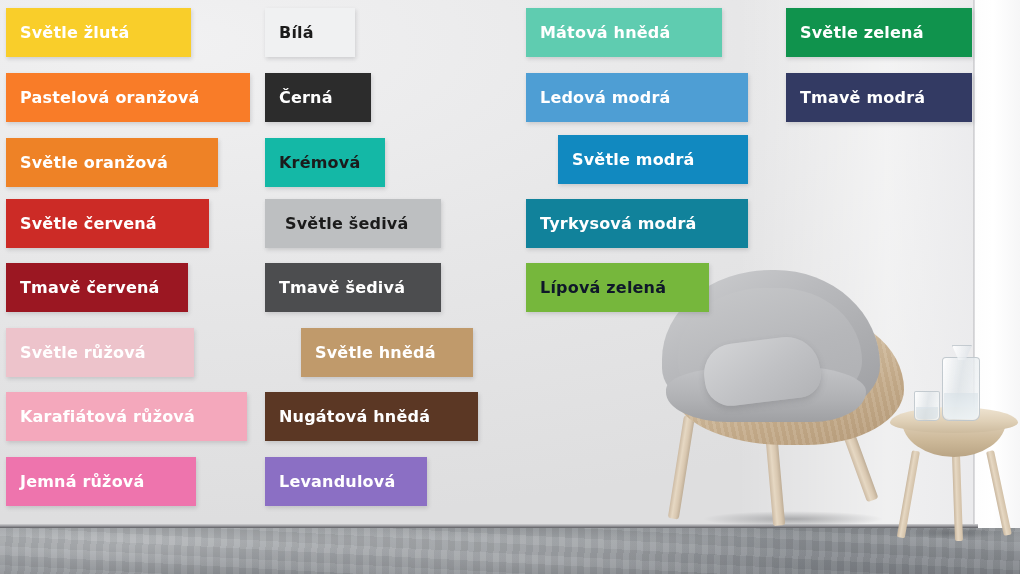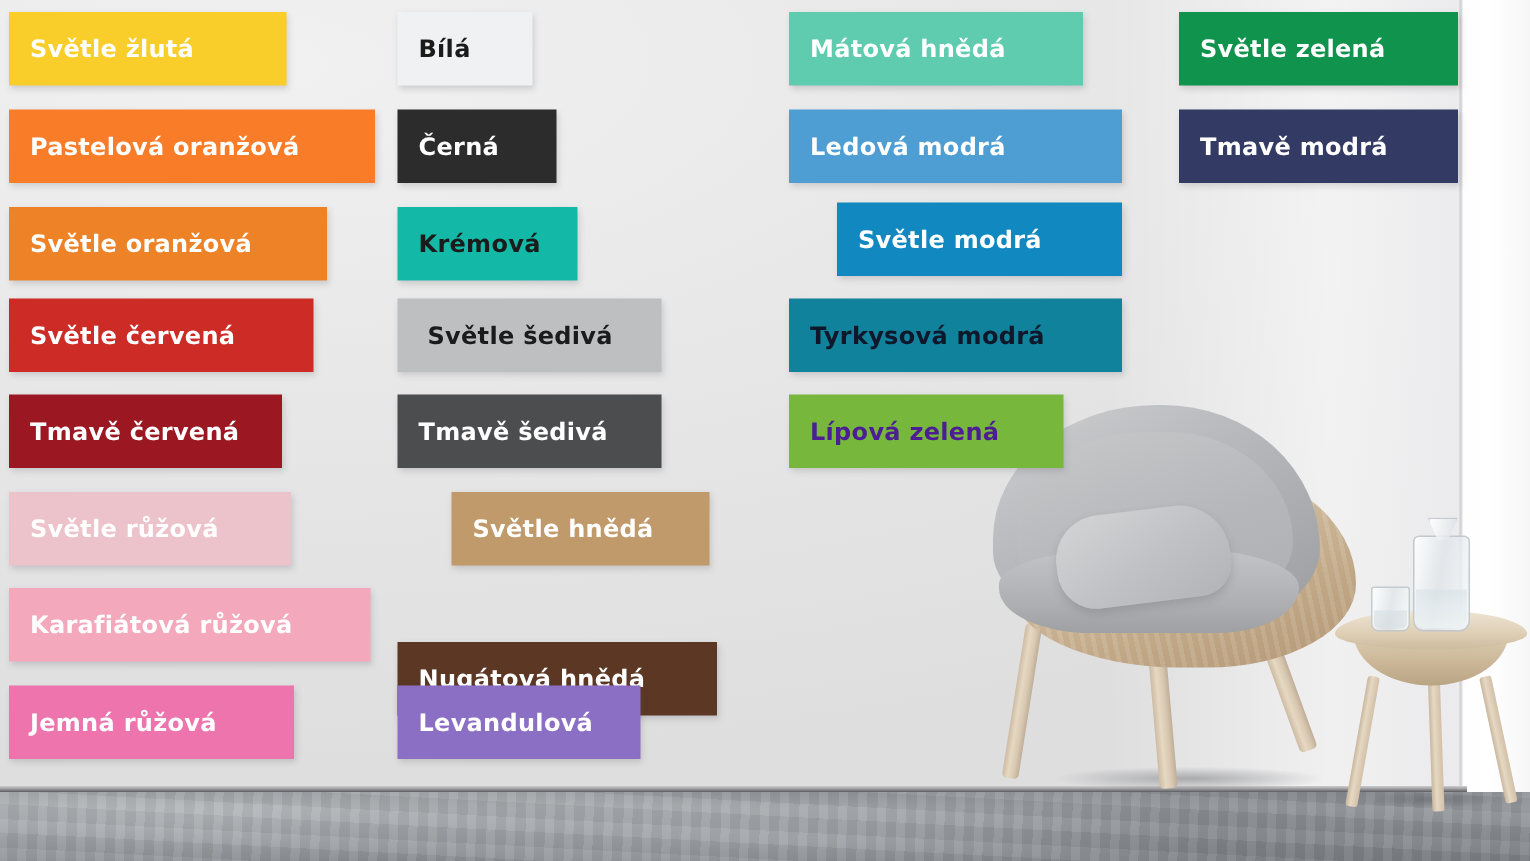--- a/index.html
+++ b/index.html
@@ -205,23 +205,23 @@
       <div class="decal" style="left: 6px; top: 263px; width: 182px; height: 49px; background: rgb(155, 23, 34); color: rgb(255, 255, 255);">Tmavě červená</div>
       <div class="decal" style="left: 6px; top: 328px; width: 188px; height: 49px; background: rgb(237, 195, 203); color: rgb(255, 255, 255);">Světle růžová</div>
       <div class="decal" style="left: 6px; top: 392px; width: 241px; height: 49px; background: rgb(244, 168, 188); color: rgb(255, 255, 255);">Karafiátová růžová</div>
       <div class="decal" style="left: 6px; top: 457px; width: 190px; height: 49px; background: rgb(238, 116, 173); color: rgb(255, 255, 255);">Jemná růžová</div>
       <div class="decal" style="left: 265px; top: 8px; width: 90px; height: 49px; background: rgb(240, 241, 242); color: rgb(27, 27, 27);">Bílá</div>
       <div class="decal" style="left: 265px; top: 73px; width: 106px; height: 49px; background: rgb(44, 44, 44); color: rgb(255, 255, 255);">Černá</div>
       <div class="decal" style="left: 265px; top: 138px; width: 120px; height: 49px; background: #14b8a6; color: rgb(27, 27, 27);">Krémová</div>
       <div class="decal" style="left: 265px; top: 199px; width: 176px; height: 49px; background: rgb(189, 191, 193); color: rgb(27, 27, 27); padding-left: 20px;">Světle šedivá</div>
       <div class="decal" style="left: 265px; top: 263px; width: 176px; height: 49px; background: rgb(76, 77, 79); color: rgb(255, 255, 255);">Tmavě šedivá</div>
       <div class="decal" style="left: 265px; top: 328px; width: 172px; height: 49px; background: rgb(192, 154, 107); color: rgb(255, 255, 255); margin-left: 36px;">Světle hnědá</div>
-      <div class="decal" style="left: 265px; top: 392px; width: 213px; height: 49px; background: rgb(91, 55, 36); color: rgb(255, 255, 255); margin-top: 36px;">Nugátová hnědá</div>
+      <div class="decal" style="left: 265px; top: 392px; width: 213px; height: 49px; background: rgb(91, 55, 36); color: rgb(255, 255, 255);">Nugátová hnědá</div>
       <div class="decal" style="left: 265px; top: 457px; width: 162px; height: 49px; background: rgb(139, 111, 196); color: rgb(255, 255, 255);">Levandulová</div>
       <div class="decal" style="left: 526px; top: 8px; width: 196px; height: 49px; background: rgb(95, 204, 176); color: rgb(255, 255, 255);">Mátová hnědá</div>
       <div class="decal" style="left: 526px; top: 73px; width: 222px; height: 49px; background: rgb(78, 158, 212); color: rgb(255, 255, 255);">Ledová modrá</div>
       <div class="decal" style="left: 526px; top: 135px; width: 190px; height: 49px; background: rgb(17, 137, 192); color: rgb(255, 255, 255); margin-left: 32px;">Světle modrá</div>
-      <div class="decal" style="left: 526px; top: 199px; width: 222px; height: 49px; background: rgb(17, 130, 155); color: #0f172a;">Tyrkysová modrá</div>
-      <div class="decal" style="left: 526px; top: 263px; width: 183px; height: 49px; background: rgb(118, 183, 60); color: #4c1d95;">Lípová zelená</div>
+      <div class="decal" style="left: 526px; top: 199px; width: 222px; height: 49px; background: rgb(17, 130, 155); color: #ffffff;">Tyrkysová modrá</div>
+      <div class="decal" style="left: 526px; top: 263px; width: 183px; height: 49px; background: rgb(118, 183, 60); color: #0f172a;">Lípová zelená</div>
       <div class="decal" style="left: 786px; top: 8px; width: 186px; height: 49px; background: rgb(16, 147, 77); color: rgb(255, 255, 255);">Světle zelená</div>
       <div class="decal" style="left: 786px; top: 73px; width: 186px; height: 49px; background: rgb(51, 58, 99); color: rgb(255, 255, 255);">Tmavě modrá</div>
     </div>
 </div>
 
 </body></html>

